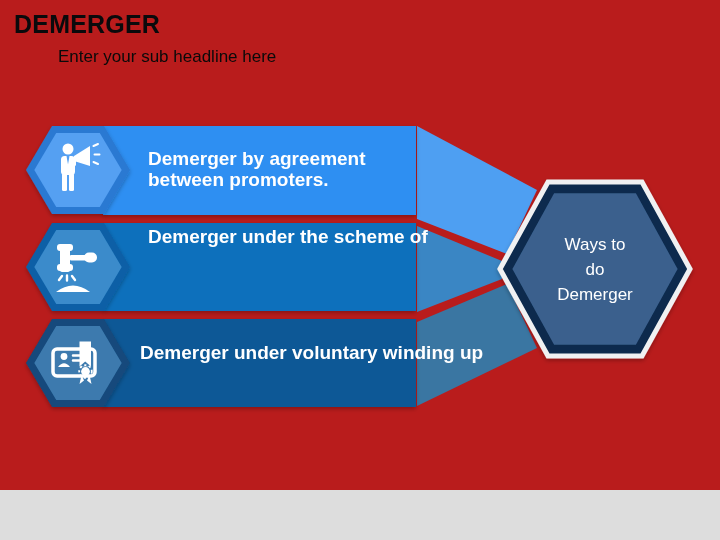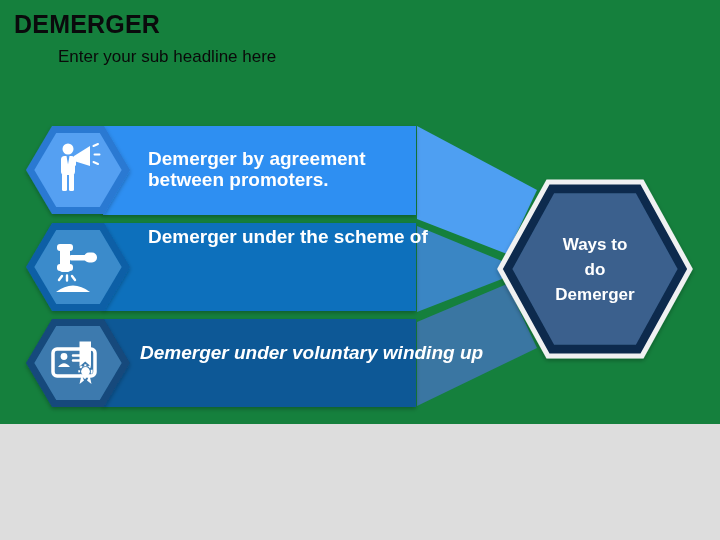--- a/index.html
+++ b/index.html
@@ -1,36 +1,36 @@
 <!DOCTYPE html>
 <html><head>
 <meta charset="utf-8">
 <style>
   html,body{margin:0;padding:0;background:#ddd;}
   .slide{
-    position:relative;width:720px;height:424px;background:#15803d;
+    position:relative;width:720px;height:490px;background:#b91c1c;
     overflow:hidden;font-family:"Liberation Sans",sans-serif;
   }
   .art{position:absolute;left:0;top:0;width:720px;height:540px;}
   .title{
     position:absolute;left:14px;top:10px;font-size:25px;font-weight:bold;
     color:#0A0A0C;letter-spacing:0.2px;
   }
   .subtitle{position:absolute;left:14px;top:47px;font-size:17px;color:#0A0A0A;margin-left:44px;}
   .bar-text{
     position:absolute;color:#FFFFFF;font-weight:bold;font-size:19px;
     line-height:21px;white-space:nowrap;
   }
   .bt1{left:148px;top:148px;}
   .bt2{left:148px;top:226px;}
-  .bt3{left:140px;top:342px;font-style:italic;}
+  .bt3{left:140px;top:342px;}
   .hex-label{
     position:absolute;left:500px;top:182px;width:190px;height:174px;
     display:flex;flex-direction:column;align-items:center;justify-content:center;
-    color:#FFFFFF;font-weight:bold;font-size:17px;line-height:25px;text-align:center;
+    color:#FFFFFF;font-weight:normal;font-size:17px;line-height:25px;text-align:center;
   }
 </style>
 </head>
 <body>
 
 <div class="slide">
 
   <svg class="art" viewBox="0 0 720 540">
     <defs>
       <filter id="ds" x="-20%" y="-20%" width="140%" height="160%">

